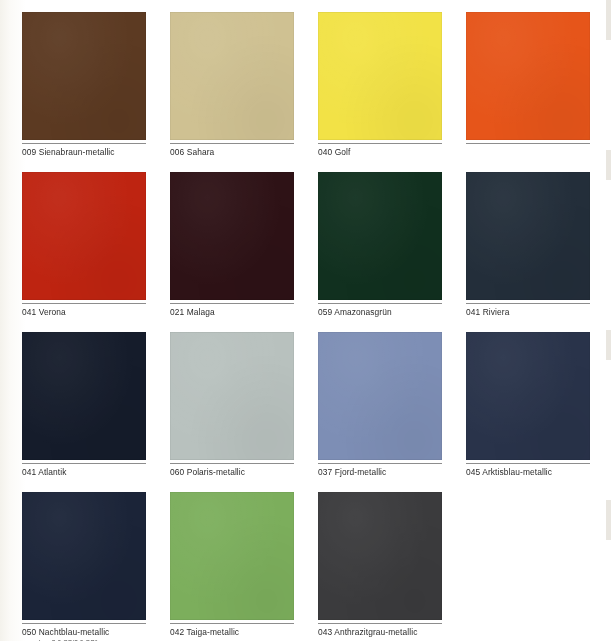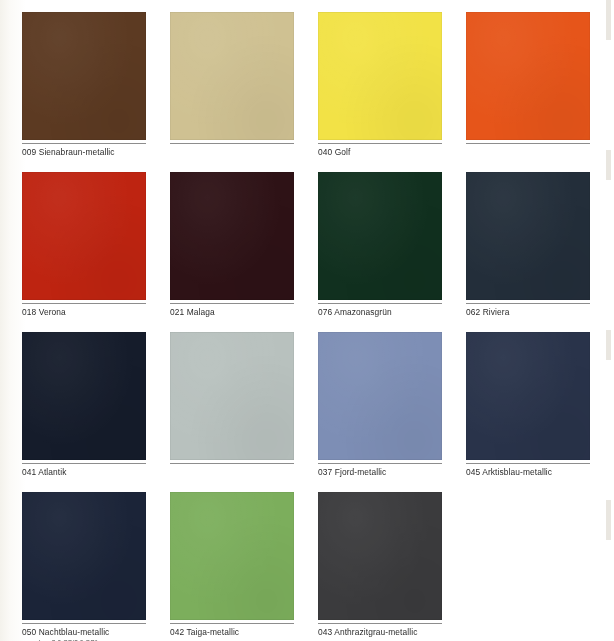--- a/index.html
+++ b/index.html
@@ -108,58 +108,60 @@
 
   <div id="grid">
       <div class="swatch-cell">
         <div class="chip" style="background: rgb(92, 58, 34);"></div>
         <div class="rule" style="background: rgb(141, 141, 141);"></div>
         <div class="caption">009 Sienabraun-metallic</div>
       </div>
       <div class="swatch-cell">
         <div class="chip" style="background: rgb(207, 193, 146);"></div>
         <div class="rule" style="background: rgb(141, 141, 141);"></div>
+        <div class="caption">006 Sahara</div>
       </div>
       <div class="swatch-cell">
         <div class="chip" style="background: rgb(242, 226, 70);"></div>
         <div class="rule" style="background: rgb(141, 141, 141);"></div>
         <div class="caption">040 Golf</div>
       </div>
       <div class="swatch-cell">
         <div class="chip" style="background: rgb(230, 85, 26);"></div>
         <div class="rule" style="background: rgb(141, 141, 141);"></div>
       </div>
       <div class="swatch-cell">
         <div class="chip" style="background: rgb(190, 36, 17);"></div>
         <div class="rule" style="background: rgb(141, 141, 141);"></div>
-        <div class="caption">018 Verona</div>
+        <div class="caption">041 Verona</div>
       </div>
       <div class="swatch-cell">
         <div class="chip" style="background: rgb(46, 18, 22);"></div>
         <div class="rule" style="background: rgb(141, 141, 141);"></div>
         <div class="caption">021 Malaga</div>
       </div>
       <div class="swatch-cell">
         <div class="chip" style="background: rgb(17, 48, 31);"></div>
         <div class="rule" style="background: rgb(141, 141, 141);"></div>
-        <div class="caption">076 Amazonasgrün</div>
+        <div class="caption">059 Amazonasgrün</div>
       </div>
       <div class="swatch-cell">
         <div class="chip" style="background: rgb(35, 46, 58);"></div>
         <div class="rule" style="background: rgb(141, 141, 141);"></div>
-        <div class="caption">062 Riviera</div>
+        <div class="caption">041 Riviera</div>
       </div>
       <div class="swatch-cell">
         <div class="chip" style="background: rgb(21, 28, 43);"></div>
         <div class="rule" style="background: rgb(141, 141, 141);"></div>
         <div class="caption">041 Atlantik</div>
       </div>
       <div class="swatch-cell">
         <div class="chip" style="background: rgb(184, 193, 190);"></div>
         <div class="rule" style="background: rgb(141, 141, 141);"></div>
+        <div class="caption">060 Polaris-metallic</div>
       </div>
       <div class="swatch-cell">
         <div class="chip" style="background: rgb(125, 142, 181);"></div>
         <div class="rule" style="background: rgb(141, 141, 141);"></div>
         <div class="caption">037 Fjord-metallic</div>
       </div>
       <div class="swatch-cell">
         <div class="chip" style="background: rgb(41, 51, 74);"></div>
         <div class="rule" style="background: rgb(141, 141, 141);"></div>
         <div class="caption">045 Arktisblau-metallic</div>

